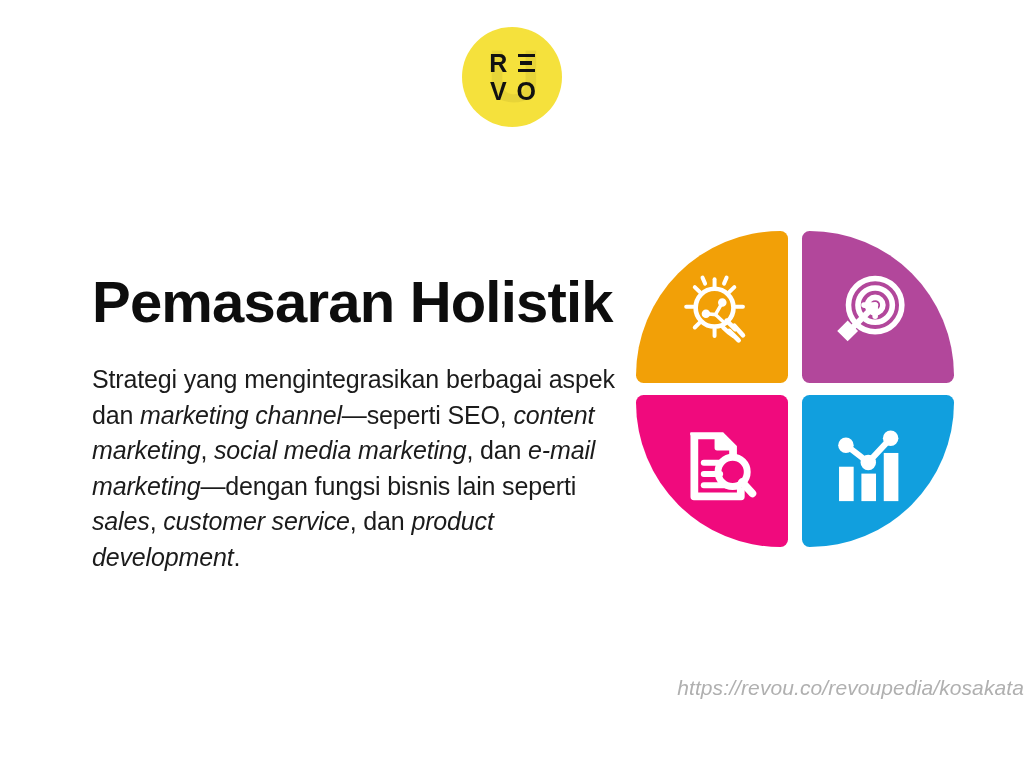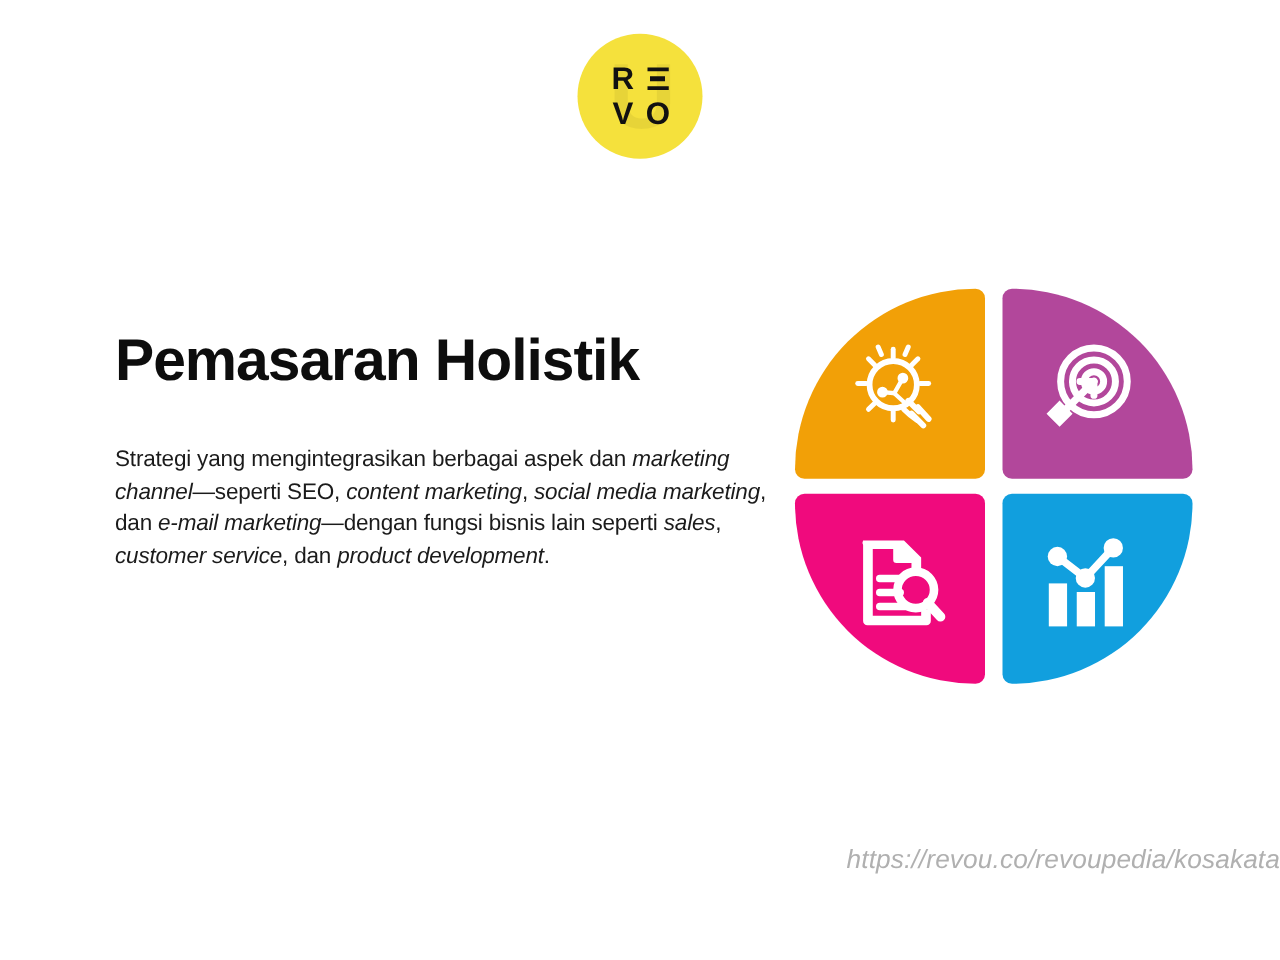--- a/index.html
+++ b/index.html
@@ -76,33 +76,33 @@
     height: 3.5px;
     background: #111111;
   }
   #logo .bars i.short { width: 12px; }
 
   
   #title {
     position: absolute;
     left: 92px;
     top: 232px;
-    font-size: 47px;
+    font-size: 58px;
     font-weight: 700;
     color: #0d0d0d;
     letter-spacing: -0.8px;
     line-height: 1.08;
     white-space: nowrap;
   }
   #body-text {
     position: absolute;
     left: 92px;
     top: 337px;
     width: 540px;
-    font-size: 18px;
+    font-size: 25px;
     line-height: 1.42;
     color: #1b1b1b;
     letter-spacing: -0.15px;
   }
   #body-text i { font-style: italic; }
 
   
   #diagram {
     position: absolute;
     left: 636px;

